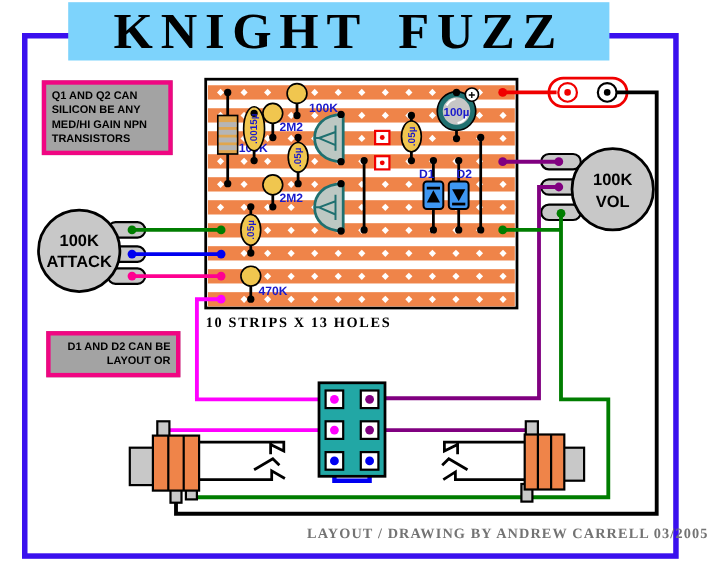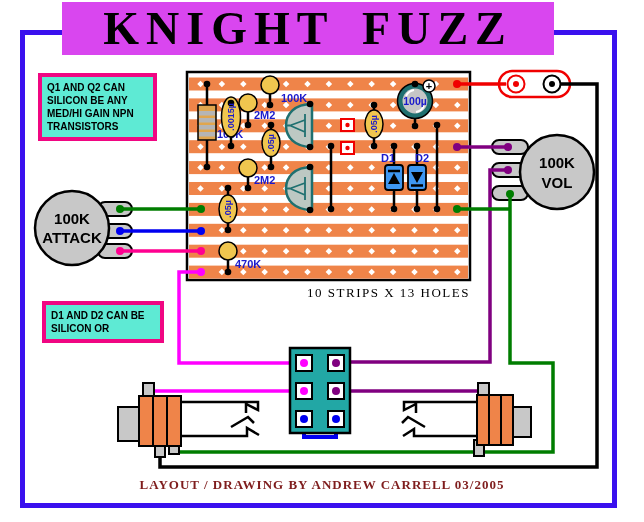--- a/index.html
+++ b/index.html
@@ -2,32 +2,32 @@
 <html><head>
 <meta charset="utf-8">
 <style>
   html,body{margin:0;padding:0;background:#fff;}
   #canvas{position:relative;width:644px;height:522px;background:#fff;overflow:hidden;
           font-family:"Liberation Sans",sans-serif;}
   .frame{position:absolute;left:20px;top:30px;width:597px;height:478px;
          border:5px solid #3a10ee;box-sizing:border-box;z-index:1;}
   #scene{position:absolute;left:0;top:0;z-index:2;}
   .title{position:absolute;left:62px;top:2px;width:480px;text-align:center;z-index:3;
-         background:#d946ef;font-family:"Liberation Serif",serif;font-weight:bold;
+         background:#7dd3fc;font-family:"Liberation Serif",serif;font-weight:bold;
          font-size:46px;letter-spacing:7px;word-spacing:10px;color:#000;padding:0 6px;}
-  .note{position:absolute;z-index:3;background:#5eead4;border:4px solid #f00682;
+  .note{position:absolute;z-index:3;background:#a3a3a3;border:4px solid #f00682;
         padding:4px 5px;font-size:10px;font-weight:bold;line-height:13px;color:#000;}
   .note1{left:38px;top:73px;width:101px;}
-  .note2{left:42px;top:301px;width:104px;}
-  .caption{position:absolute;left:187px;top:285px;width:283px;text-align:right;z-index:3;
-           font-family:"Liberation Serif",serif;font-weight:normal;font-size:13px;
+  .note2{left:42px;top:301px;width:104px;text-align:right;}
+  .caption{position:absolute;left:187px;top:285px;width:283px;text-align:left;z-index:3;
+           font-family:"Liberation Serif",serif;font-weight:bold;font-size:13px;
            letter-spacing:1.5px;color:#000;}
-  .credit{position:absolute;left:0;top:477px;width:644px;text-align:center;z-index:3;
+  .credit{position:absolute;left:0;top:477px;width:644px;text-align:right;z-index:3;
           font-family:"Liberation Serif",serif;font-weight:bold;font-size:13px;
-          letter-spacing:1px;color:#7f1d1d;}
+          letter-spacing:1px;color:#737373;}
   svg text{font-family:"Liberation Sans",sans-serif;}
   .lbl{font-weight:bold;font-size:11px;}
   .vlbl{font-weight:bold;font-size:9px;}
   .potlbl{font-weight:bold;font-size:15px;fill:#000;}
 </style>
 </head>
 <body>
 
 <div id="canvas">
 
@@ -423,19 +423,19 @@
 
   <div class="note note1" style="border-color: rgb(240, 6, 130);">
     <div>Q1 AND Q2 CAN</div>
     <div>SILICON BE ANY</div>
     <div>MED/HI GAIN NPN</div>
     <div>TRANSISTORS</div>
   </div>
 
   <div class="note note2" style="border-color: rgb(240, 6, 130);">
     <div>D1 AND D2 CAN BE</div>
-    <div>SILICON OR</div>
+    <div>LAYOUT OR</div>
   </div>
 
   <div class="caption">10 STRIPS X 13 HOLES</div>
 
   <div class="credit">LAYOUT / DRAWING BY ANDREW CARRELL 03/2005</div>
 </div>
 
 </body></html>

